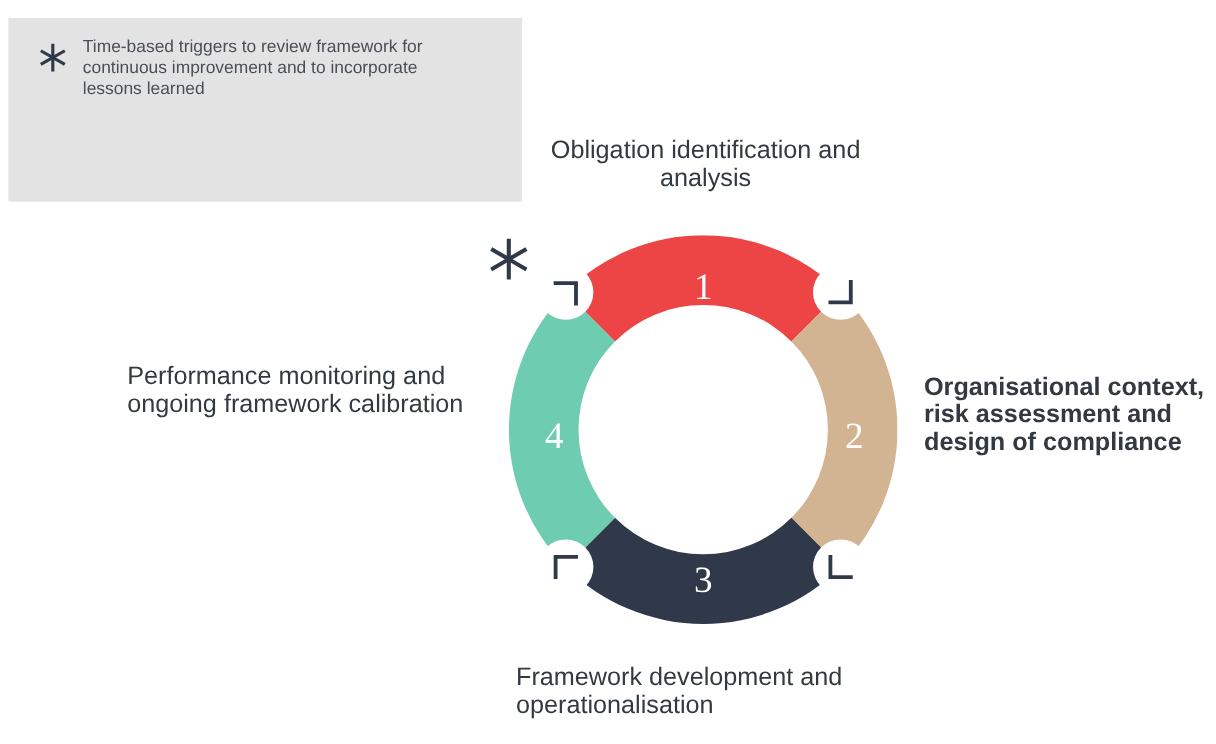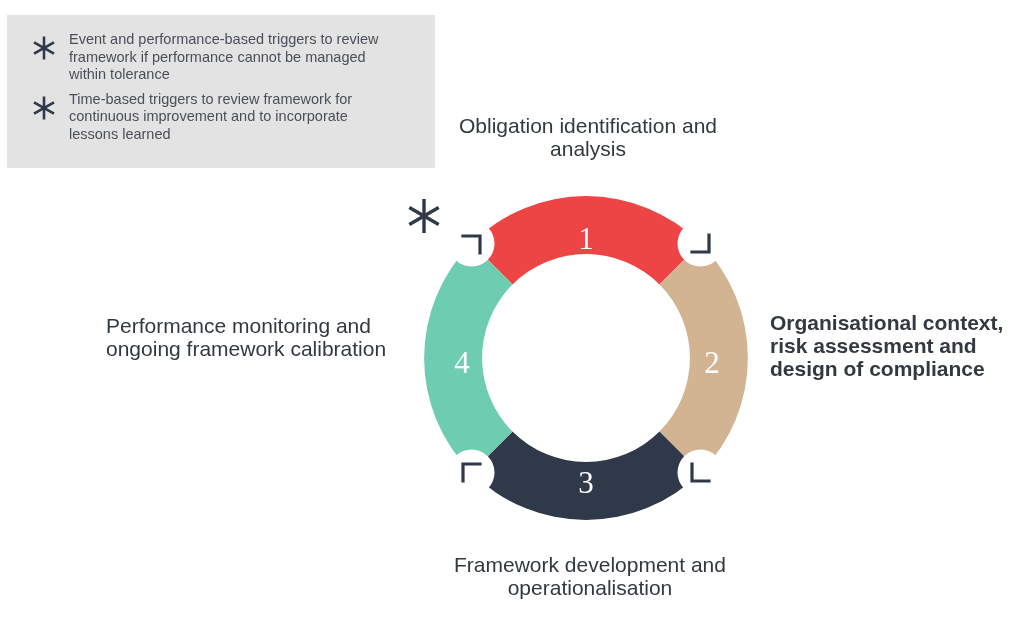--- a/index.html
+++ b/index.html
@@ -82,57 +82,44 @@
     left: 770px;
     top: 311px;
     width: 240px;
     text-align: left;
     font-weight: bold;
   }
   #label-3 {
     left: 430px;
     top: 553px;
     width: 320px;
-    text-align: center;
   }
   #label-4 {
     left: 106px;
-    top: 314px;
+    top: 302px;
     width: 290px;
     text-align: left;
   }
 
   
   #wheel-asterisk {
     position: absolute;
     left: 404px;
     top: 194px;
     width: 40px;
     height: 44px;
     color: #2f3949;
   }
   #wheel-asterisk svg { display: block; }
 </style>
 </head>
 <body>
 
 <div id="legend-box">
 
-  <div class="legend-item">
-    <span class="legend-asterisk">
-      <svg width="30" height="30" viewBox="0 0 30 30" aria-hidden="true">
-        <g stroke="currentColor" stroke-width="2.6" stroke-linecap="butt">
-          <line x1="15" y1="3.5" x2="15" y2="26.5"></line>
-          <line x1="5.0" y1="9.3" x2="25.0" y2="20.7"></line>
-          <line x1="5.0" y1="20.7" x2="25.0" y2="9.3"></line>
-        </g>
-      </svg>
-    </span>
-    <span class="legend-text">Event and performance-based triggers to review framework if performance cannot be managed within tolerance</span>
-  </div>
 
   <div class="legend-item">
     <span class="legend-asterisk">
       <svg width="30" height="30" viewBox="0 0 30 30" aria-hidden="true">
         <g stroke="currentColor" stroke-width="2.6" stroke-linecap="butt">
           <line x1="15" y1="3.5" x2="15" y2="26.5"></line>
           <line x1="5.0" y1="9.3" x2="25.0" y2="20.7"></line>
           <line x1="5.0" y1="20.7" x2="25.0" y2="9.3"></line>
         </g>
       </svg>

